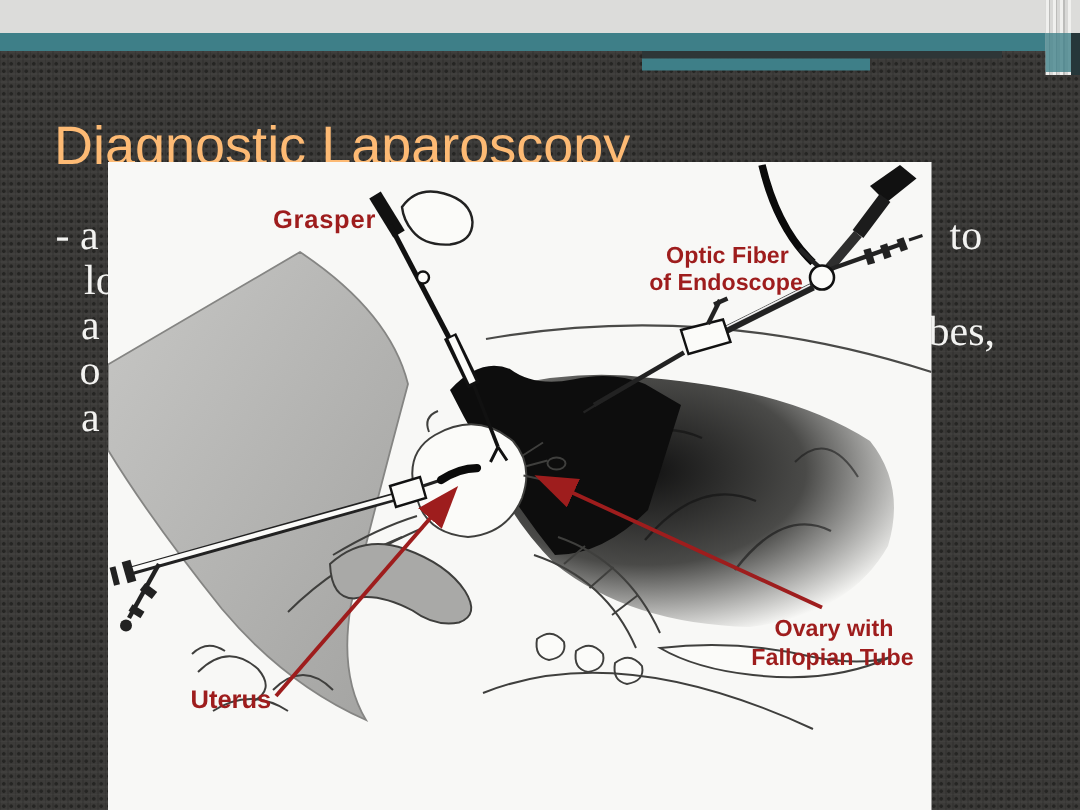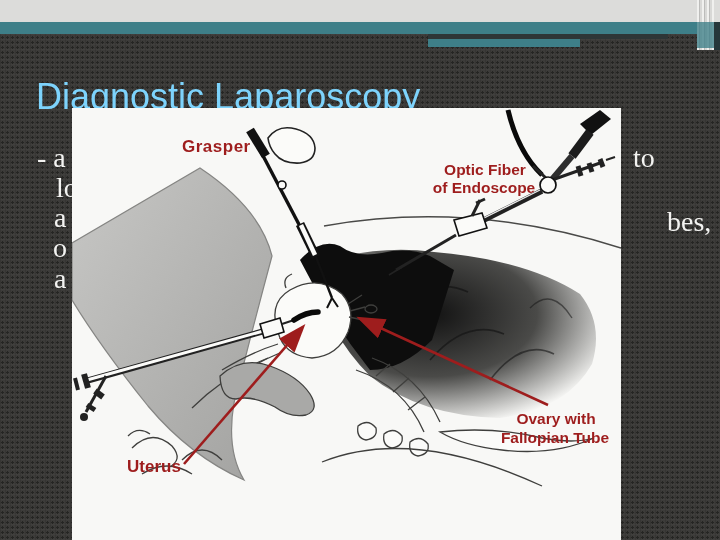--- a/index.html
+++ b/index.html
@@ -17,31 +17,31 @@
   .band-teal{position:absolute;left:0;top:22px;width:720px;height:12px;background:#3e7f88;}
   .bar-slit{position:absolute;left:428px;top:34px;width:240px;height:5px;background:#2e3637;}
   .bar-teal2{position:absolute;left:428px;top:39px;width:152px;height:8px;background:#3e7f88;}
   .edge-stripes{position:absolute;left:697px;top:0;width:17px;height:50px;
     background:repeating-linear-gradient(90deg,#f0f0ee 0 2px,#bcbcba 2px 3px,#d8d8d6 3px 5px);}
   .edge-teal{position:absolute;left:697px;top:22px;width:17px;height:26px;background:rgba(62,127,136,.78);}
   .edge-dark{position:absolute;left:714px;top:22px;width:6px;height:28px;background:#26373a;}
 
   .slide-title{
     position:absolute;left:36px;top:76px;z-index:1;
-    font-size:36px;font-weight:400;color:#7dd3fc;letter-spacing:0;
+    font-size:36px;font-weight:400;color:#fdba74;letter-spacing:0;
   }
   .frag{
     position:absolute;z-index:1;color:#f3f3f1;white-space:pre;
     font-family:"Liberation Serif",serif;font-size:28px;line-height:1;
   }
   #frag0{left:37px;top:144px;}
   #frag1{left:633px;top:144px;text-align:center;}
   #frag2{left:56px;top:174px;}
   #frag3{left:54px;top:204px;}
-  #frag4{left:619px;top:208px;margin-left:48px;}
+  #frag4{left:619px;top:208px;}
   #frag5{left:53px;top:234px;}
   #frag6{left:54px;top:265px;}
 
   .figure-panel{
     position:absolute;left:72px;top:108px;width:549px;height:468px;
     background:#f8f8f6;z-index:2;
   }
   .figure-panel svg{display:block;}
   .fig-label{font-family:"Liberation Sans",sans-serif;font-weight:bold;fill:#9e1d1d;}
 </style>

